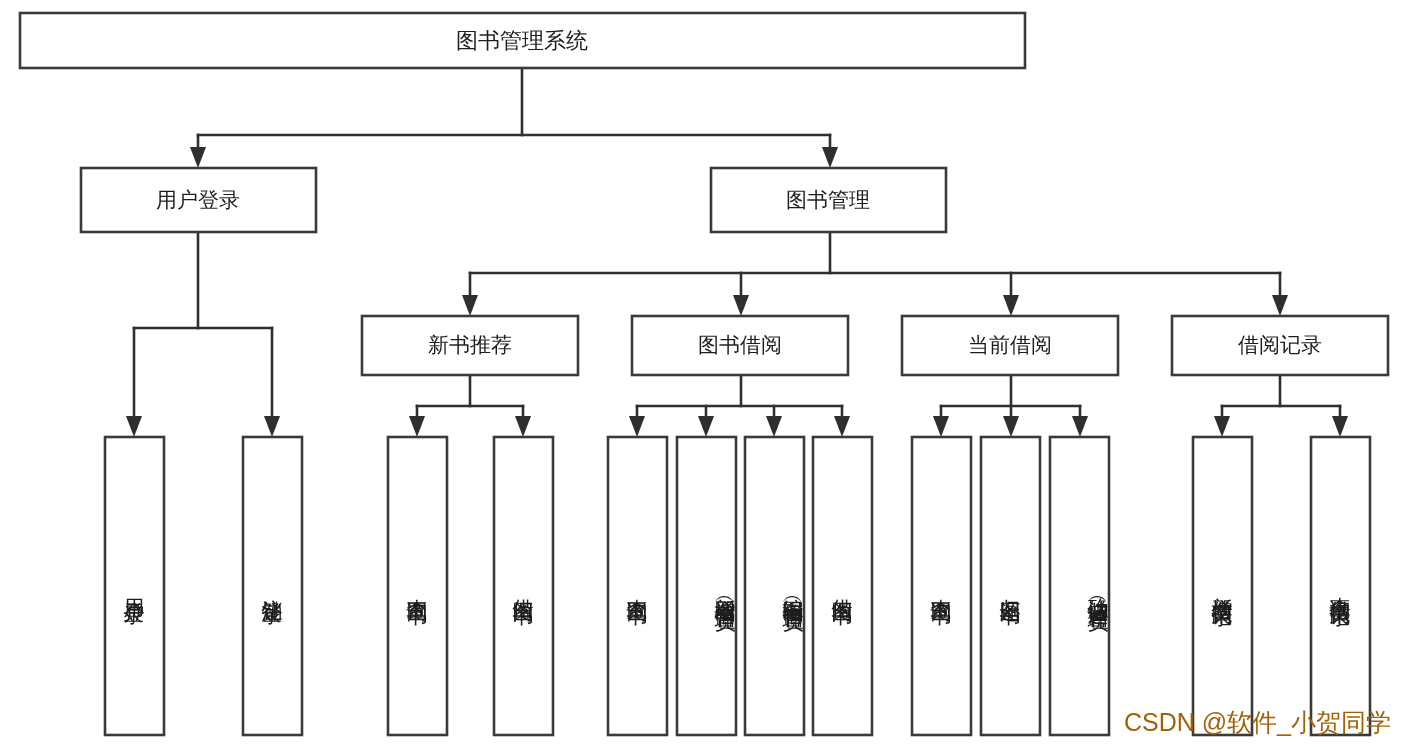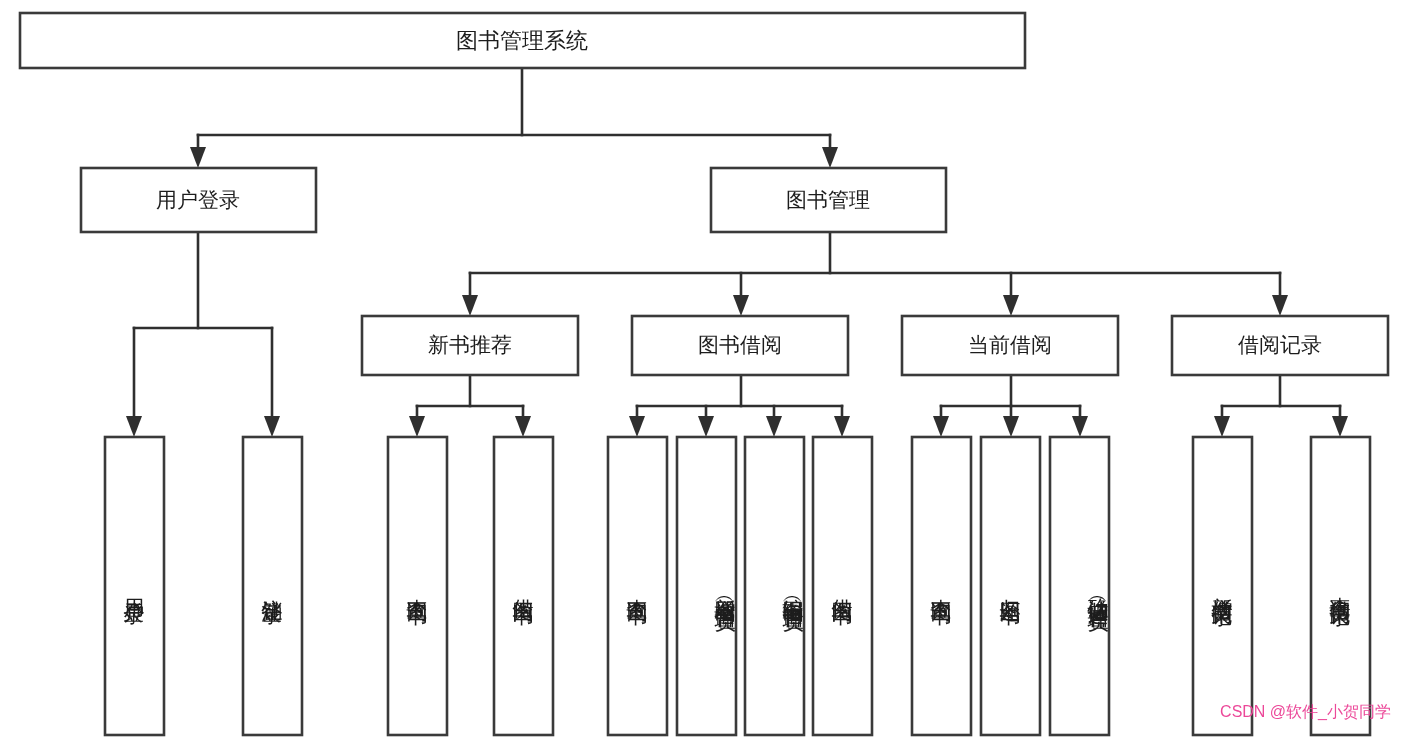--- a/index.html
+++ b/index.html
@@ -66,24 +66,24 @@
     letter-spacing: 2px;
     display: flex;
     align-items: center;
     justify-content: center;
     white-space: nowrap;
     pointer-events: none;
   }
   .watermark {
     position: absolute;
     right: 14px;
-    bottom: 24px;
-    font-family: "Liberation Sans", "DejaVu Sans", sans-serif;
-    font-size: 16px;
-    color: #ec4899;
+    bottom: 8px;
+    font-family: "Liberation Sans", "DejaVu Sans", sans-serif;
+    font-size: 25px;
+    color: #a16207;
     white-space: nowrap;
     pointer-events: none;
   }
 </style>
 </head>
 <body>
 
 <div id="diagram-root">
 
   <svg class="flow" viewBox="0 0 1405 747">

